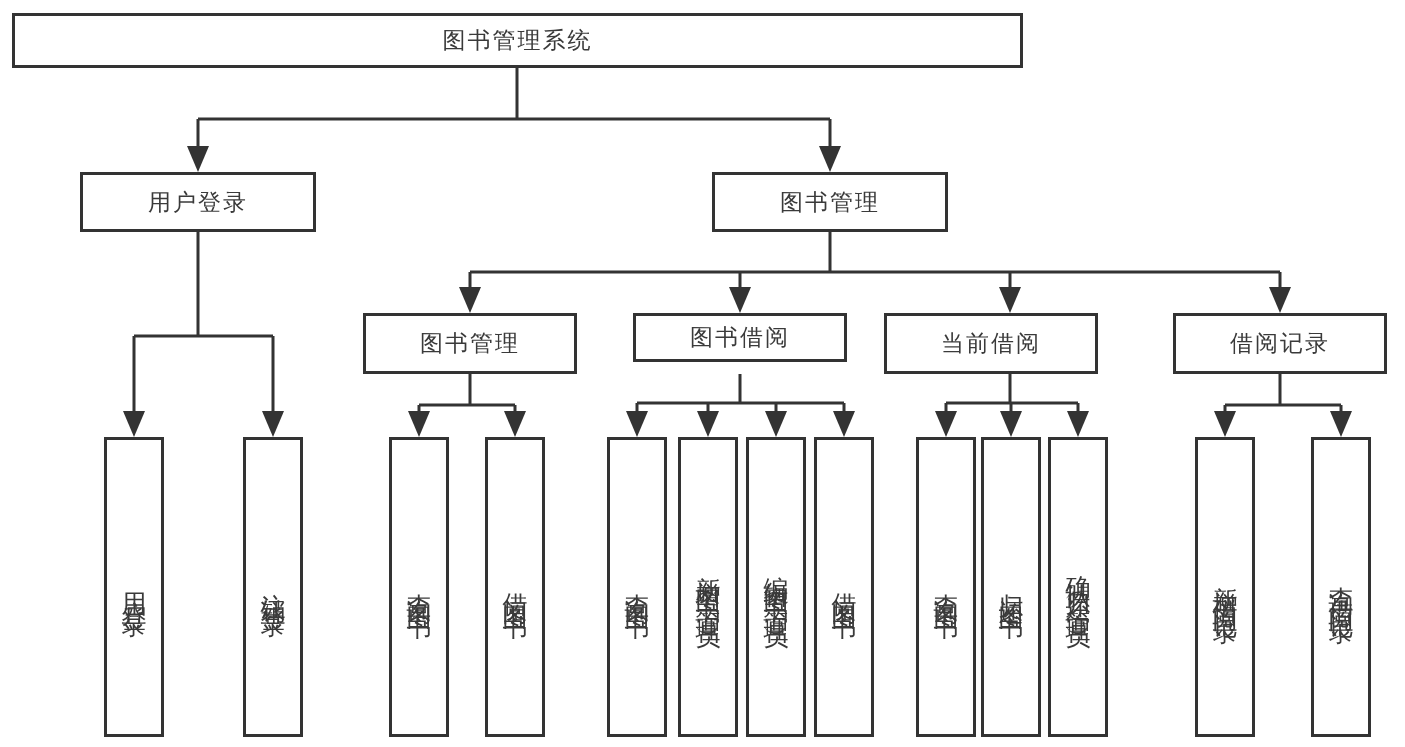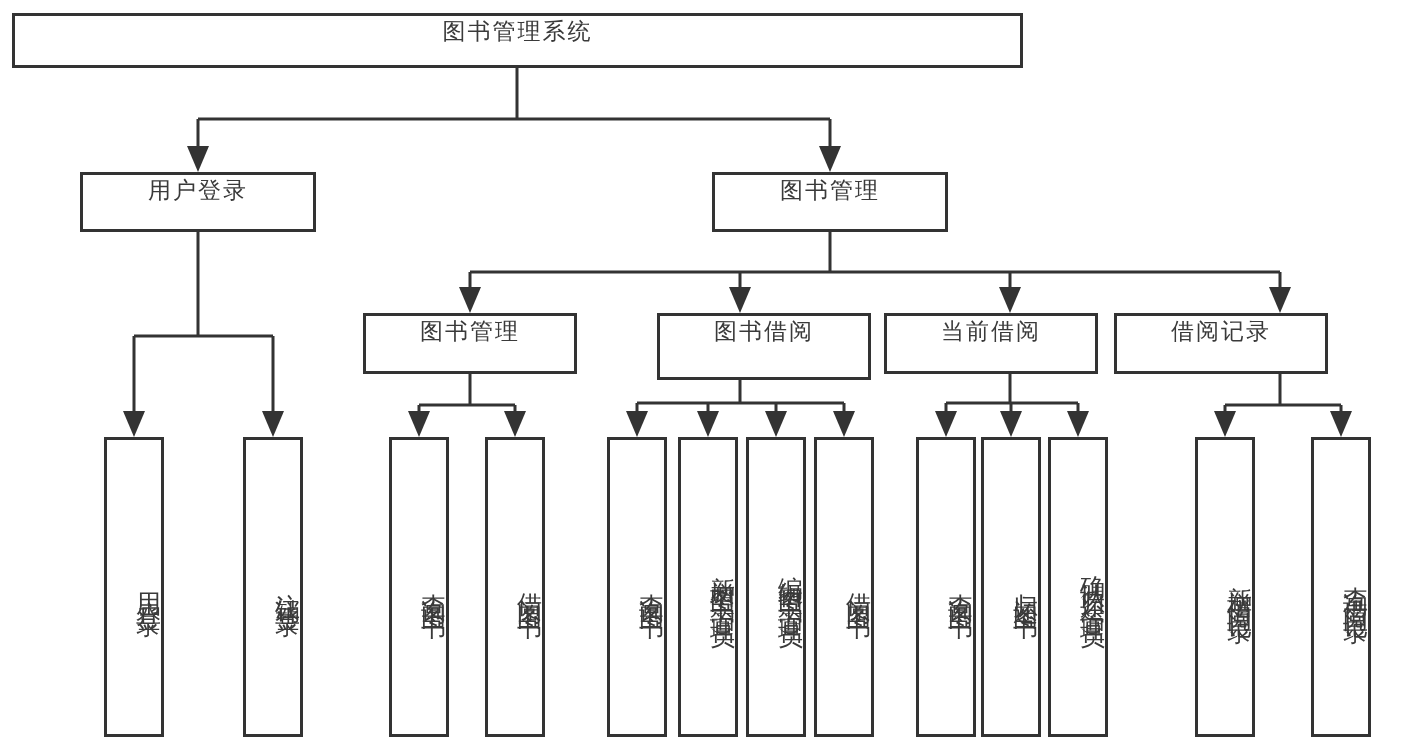--- a/index.html
+++ b/index.html
@@ -9,21 +9,21 @@
     background:#ffffff;
     font-family:"Liberation Sans","DejaVu Sans",sans-serif;
     overflow:hidden;
   }
   .box{
     position:absolute;
     background:#ffffff;
     border:3px solid #333333;
     box-sizing:border-box;
     display:flex;
-    align-items:flex-start;
+    align-items:center;
     justify-content:center;
     color:#3a3a3a;
     z-index:2;
   }
   .h-label{
     font-size:23px;
     letter-spacing:2px;
     white-space:nowrap;
   }
   .v-box{
@@ -97,27 +97,27 @@
   <div class="box" style="left:80px;top:172px;width:236px;height:60px;">
     <span class="h-label">用户登录</span>
   </div>
   <div class="box" style="left:712px;top:172px;width:236px;height:60px;">
     <span class="h-label">图书管理</span>
   </div>
 
   <div class="box" style="left:363px;top:313px;width:214px;height:61px;">
     <span class="h-label">图书管理</span>
   </div>
-  <div class="box" style="left:633px;top:313px;width:214px;height:67px;margin-left:24px;">
+  <div class="box" style="left:633px;top:313px;width:214px;height:49px;">
     <span class="h-label">图书借阅</span>
   </div>
   <div class="box" style="left:884px;top:313px;width:214px;height:61px;">
     <span class="h-label">当前借阅</span>
   </div>
-  <div class="box" style="left:1114px;top:313px;width:214px;height:61px;">
+  <div class="box" style="left:1173px;top:313px;width:214px;height:61px;">
     <span class="h-label">借阅记录</span>
   </div>
 
   <div class="box v-box" style="left:104px;top:437px;width:60px;height:300px;">
     <span class="vtxt">用户登录</span>
   </div>
   <div class="box v-box" style="left:243px;top:437px;width:60px;height:300px;">
     <span class="vtxt">注销登录</span>
   </div>
 

